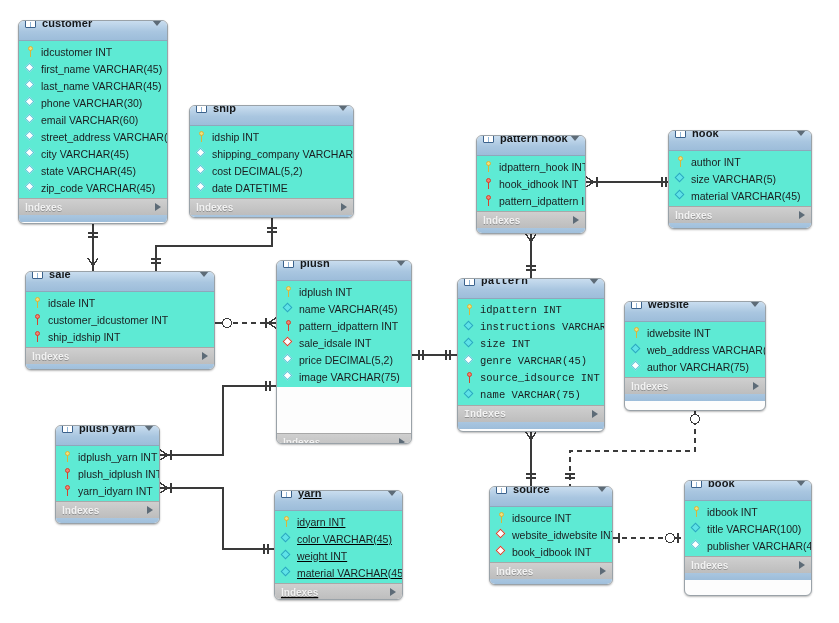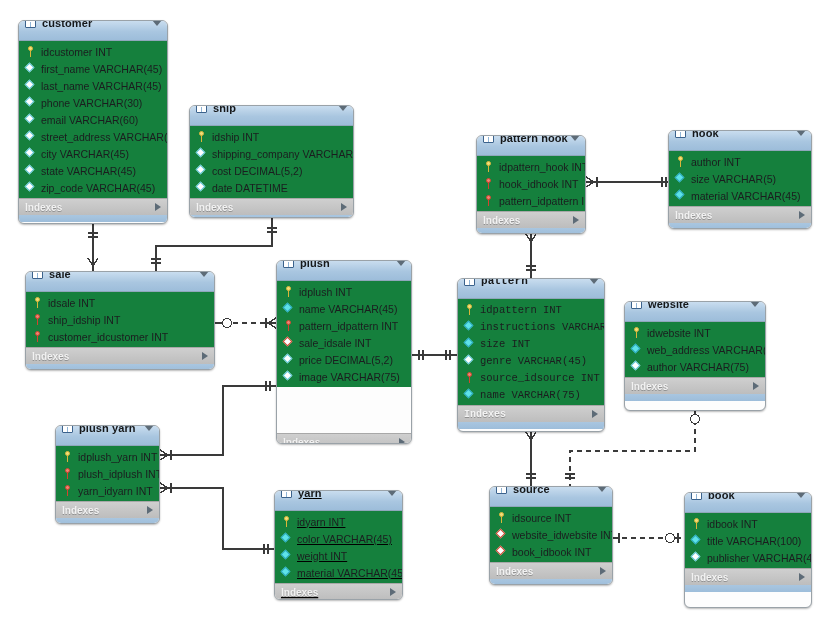--- a/index.html
+++ b/index.html
@@ -41,21 +41,21 @@
   }
   .tbl .hdr .tname{
     font-size:11px;font-weight:bold;color:#16181a;letter-spacing:.1px;
     white-space:nowrap;flex:1 1 auto;
   }
   .tbl .hdr .caret{
     width:0;height:0;flex:0 0 auto;
     border-left:5px solid transparent;border-right:5px solid transparent;
     border-top:6px solid #5d6b77;
   }
-  .tbl .cols{padding:2px 0 2px 0;background:#15803d;}
+  .tbl .cols{padding:2px 0 2px 0;background:#5eead4;}
   .tbl .col{
     height:17px;display:flex;align-items:center;padding:0 5px 0 6px;
     font-size:10.5px;color:#1b1d1f;white-space:nowrap;box-sizing:border-box;
   }
   .tbl .filler{background:#fdfdfd;}
   .tbl .idx{
     height:17px;display:flex;align-items:center;justify-content:space-between;
     padding:0 6px 0 6px;
     background:linear-gradient(180deg,#cfcfcf 0%,#bdbdbd 100%);
     border-top:1px solid #a8a8a8;
@@ -297,25 +297,25 @@
         <span class="tname">sale</span>
         <span class="caret"></span>
       </div>
       <div class="cols">
         <div class="col">
           <span class="ic pk"></span>
           <span>idsale INT</span>
         </div>
         <div class="col">
           <span class="ic fk"></span>
+          <span>customer_idcustomer INT</span>
+        </div>
+        <div class="col">
+          <span class="ic fk"></span>
           <span>ship_idship INT</span>
-        </div>
-        <div class="col">
-          <span class="ic fk"></span>
-          <span>customer_idcustomer INT</span>
         </div>
       </div>
       <div class="idx">
         <span>Indexes</span>
         <span class="arrow"></span>
       </div>
       <div class="foot"></div>
     </div>
     <div class="tbl" style="left: 276px; top: 260px; width: 136px; height: 184px;">
       <div class="hdr">
@@ -545,21 +545,21 @@
           <span class="ic diar"></span>
           <span>book_idbook INT</span>
         </div>
       </div>
       <div class="idx">
         <span>Indexes</span>
         <span class="arrow"></span>
       </div>
       <div class="foot"></div>
     </div>
-    <div class="tbl" style="left: 684px; top: 492px; width: 128px; height: 116px;">
+    <div class="tbl" style="left: 684px; top: 480px; width: 128px; height: 116px;">
       <div class="hdr">
         <span class="tglyph"></span>
         <span class="tname">book</span>
         <span class="caret"></span>
       </div>
       <div class="cols">
         <div class="col">
           <span class="ic pk"></span>
           <span>idbook INT</span>
         </div>

